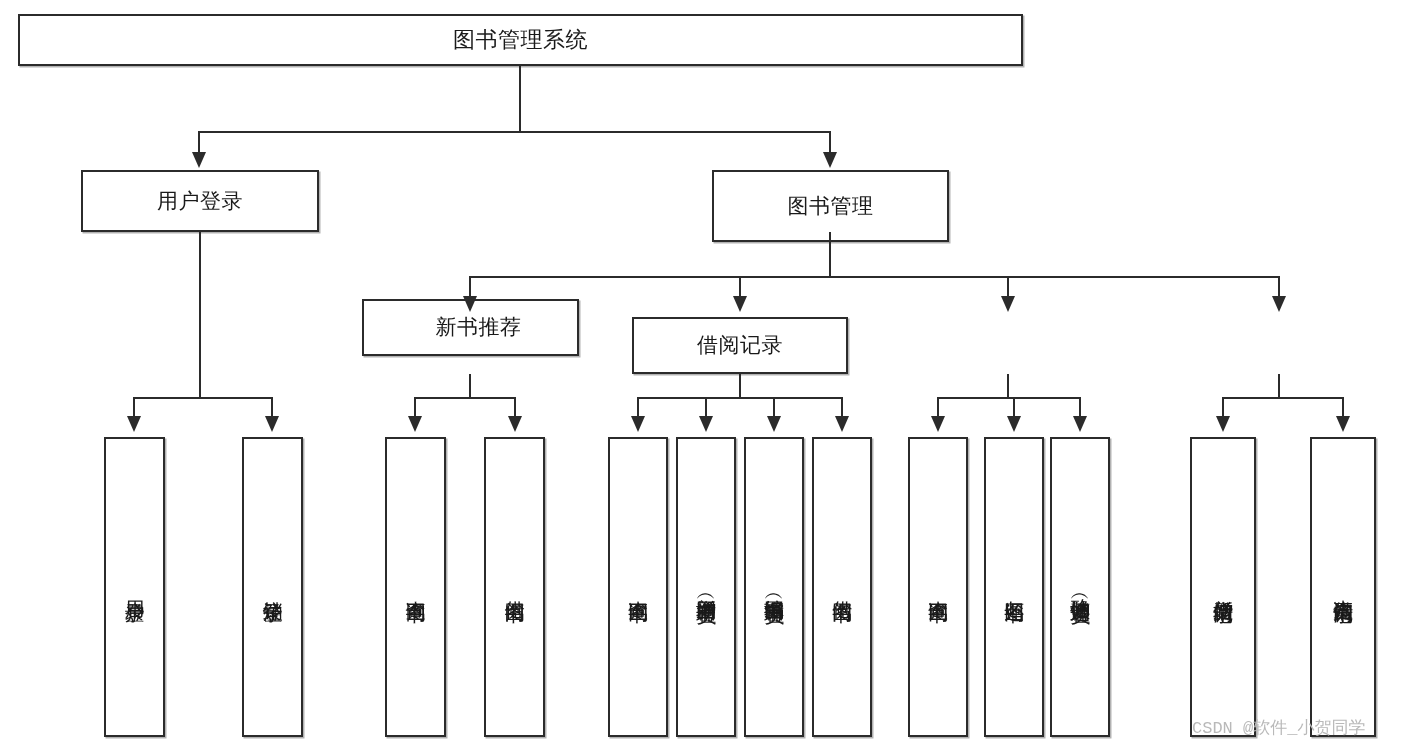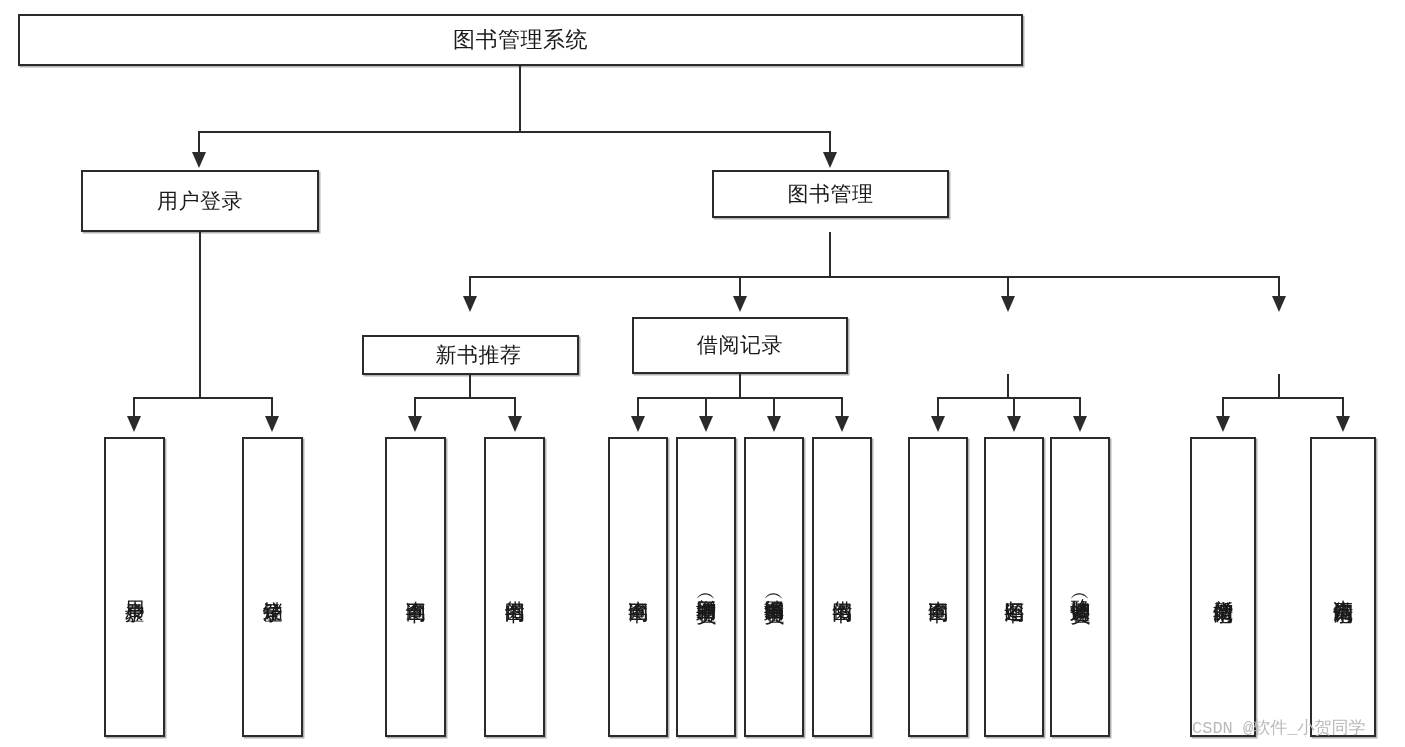--- a/index.html
+++ b/index.html
@@ -85,25 +85,25 @@
 <div id="canvas">
 
   <div class="node h root" style="left:18px; top:14px; width:1005px; height:52px;">
     <span class="label">图书管理系统</span>
   </div>
 
   <div class="node h" style="left:81px; top:170px; width:238px; height:62px;">
     <span class="label">用户登录</span>
   </div>
 
-  <div class="node h" style="left:712px; top:170px; width:237px; height:48px;">
+  <div class="node h" style="left:712px; top:170px; width:237px; height:72px;">
     <span class="label">图书管理</span>
   </div>
 
-  <div class="node h" style="left:362px; top:335px; width:217px; height:40px;padding-left:16px;">
+  <div class="node h" style="left:362px; top:299px; width:217px; height:57px;padding-left:16px;">
     <span class="label">新书推荐</span>
   </div>
 
   <div class="node h" style="left:632px; top:317px; width:216px; height:57px;">
     <span class="label">借阅记录</span>
   </div>
 
 
 
   <div class="node v" style="left:104px; top:437px; width:61px; height:300px;">

